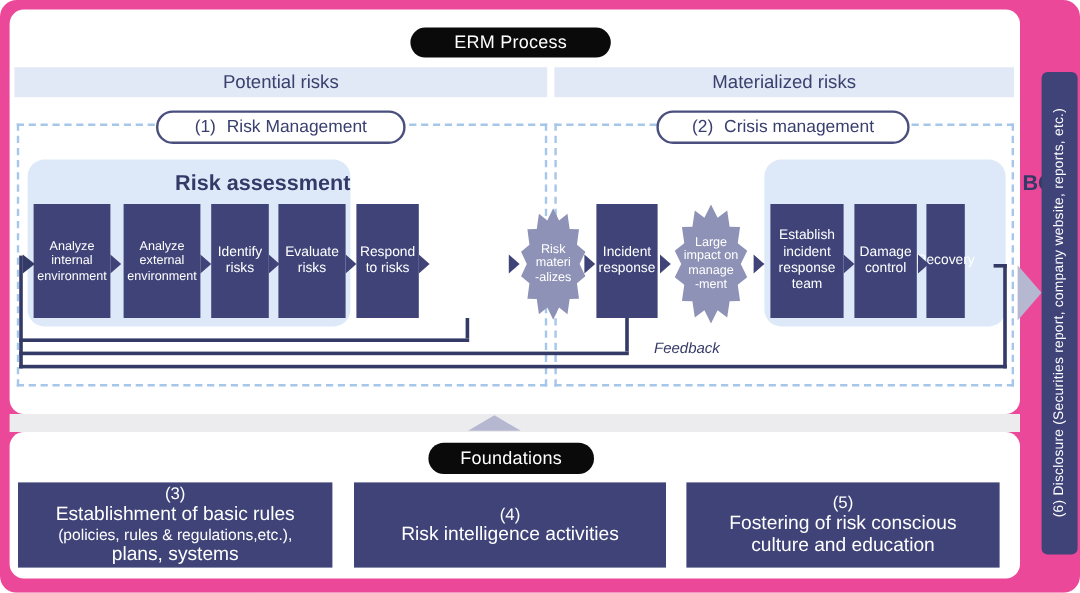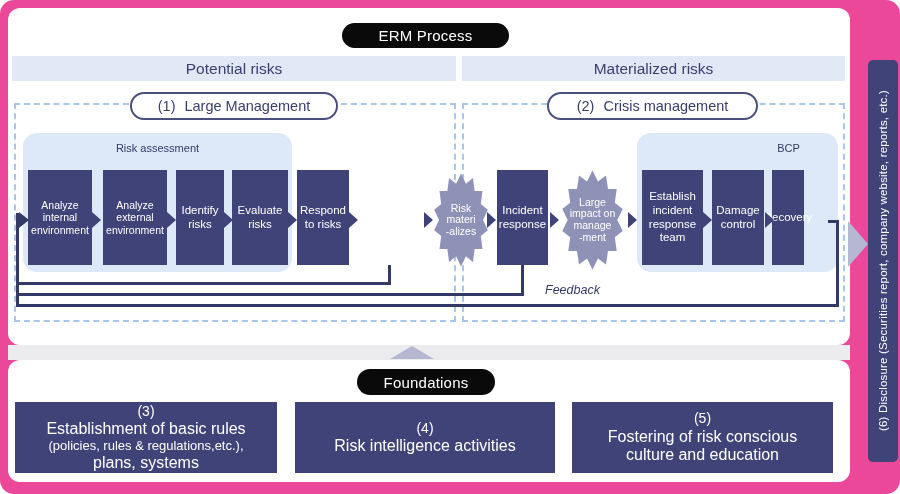--- a/index.html
+++ b/index.html
@@ -8,21 +8,21 @@
   .card{position:absolute;background:#fff;border-radius:12px;}
   .card-top{left:8px;top:8px;width:842px;height:337px;}
   .grey-strip{position:absolute;left:8px;top:345px;width:842px;height:15px;background:#ececee;}
   .card-bottom{left:8px;top:360px;width:842px;height:122px;}
 
   .pill{position:absolute;background:#0a0a0a;border-radius:14px;color:#fff;display:flex;align-items:center;justify-content:center;font-size:15px;font-weight:500;letter-spacing:.2px;}
   .colbar{position:absolute;top:56px;height:25px;background:#e1e8f6;color:#3a406e;display:flex;align-items:center;justify-content:center;font-size:15.5px;font-weight:500;}
   .dashedbox{position:absolute;top:103px;height:219px;border:2px dashed #a6c6ea;}
   .secpill{position:absolute;top:92px;height:28px;background:#fff;border:2px solid #4a4f7e;border-radius:15px;color:#383e6e;display:flex;align-items:center;justify-content:center;font-size:14.5px;font-weight:500;gap:9px;}
   .group{position:absolute;top:133px;height:139px;background:#dde9f8;border-radius:14px;}
-  .group-label{position:absolute;top:142px;color:#343a68;font-size:11px;font-weight:400;text-align:center;}
+  .group-label{position:absolute;top:142px;color:#343a68;font-size:18px;font-weight:700;text-align:right;}
   .bx{position:absolute;top:170px;height:95px;background:#3f4377;color:#fff;display:flex;align-items:center;justify-content:center;text-align:center;font-size:11.5px;line-height:1.18;white-space:pre-line;}
   .bx.small{font-size:10.5px;}
   .chev{position:absolute;top:212px;width:0;height:0;border-top:8px solid transparent;border-bottom:8px solid transparent;border-left:9px solid #3f4377;}
   .burst{position:absolute;}
   .burst-label{position:absolute;color:#fff;font-size:10.5px;line-height:1.1;text-align:center;white-space:pre-line;display:flex;align-items:center;justify-content:center;}
   .fl{position:absolute;height:3px;background:#343a66;}
   .fv{position:absolute;width:3px;background:#343a66;}
   .fb-arrow{position:absolute;left:19px;top:212px;width:0;height:0;border-top:8px solid transparent;border-bottom:8px solid transparent;border-left:10px solid #343a66;}
   .feedback-label{position:absolute;left:545px;top:283px;color:#343a66;font-size:12.5px;font-weight:500;font-style:italic;}
   .up-tri{position:absolute;left:390px;top:346px;width:0;height:0;border-left:22px solid transparent;border-right:22px solid transparent;border-bottom:13px solid #b6b8d2;}
@@ -54,21 +54,21 @@
   </div>
   <div class="colbar" style="left:12px;width:444px;">
     <span>Potential risks</span>
   </div>
 
   <div class="dashedbox" style="left:14px;width:442px;"></div>
   <div class="dashedbox" style="left:462px;width:383px;"></div>
 
   <div class="secpill" style="left:130px;width:208px;">
     <span>(1)</span>
-    <span>Large Management</span>
+    <span>Risk Management</span>
   </div>
   <div class="secpill" style="left:547px;width:211px;">
     <span>(2)</span>
     <span>Crisis management</span>
   </div>
 
   <div class="group" style="left:23px;width:269px;"></div>
   <div class="group-label" style="left:23px;width:269px;">Risk assessment</div>
 
   <div class="group" style="left:637px;width:201px;"></div>

